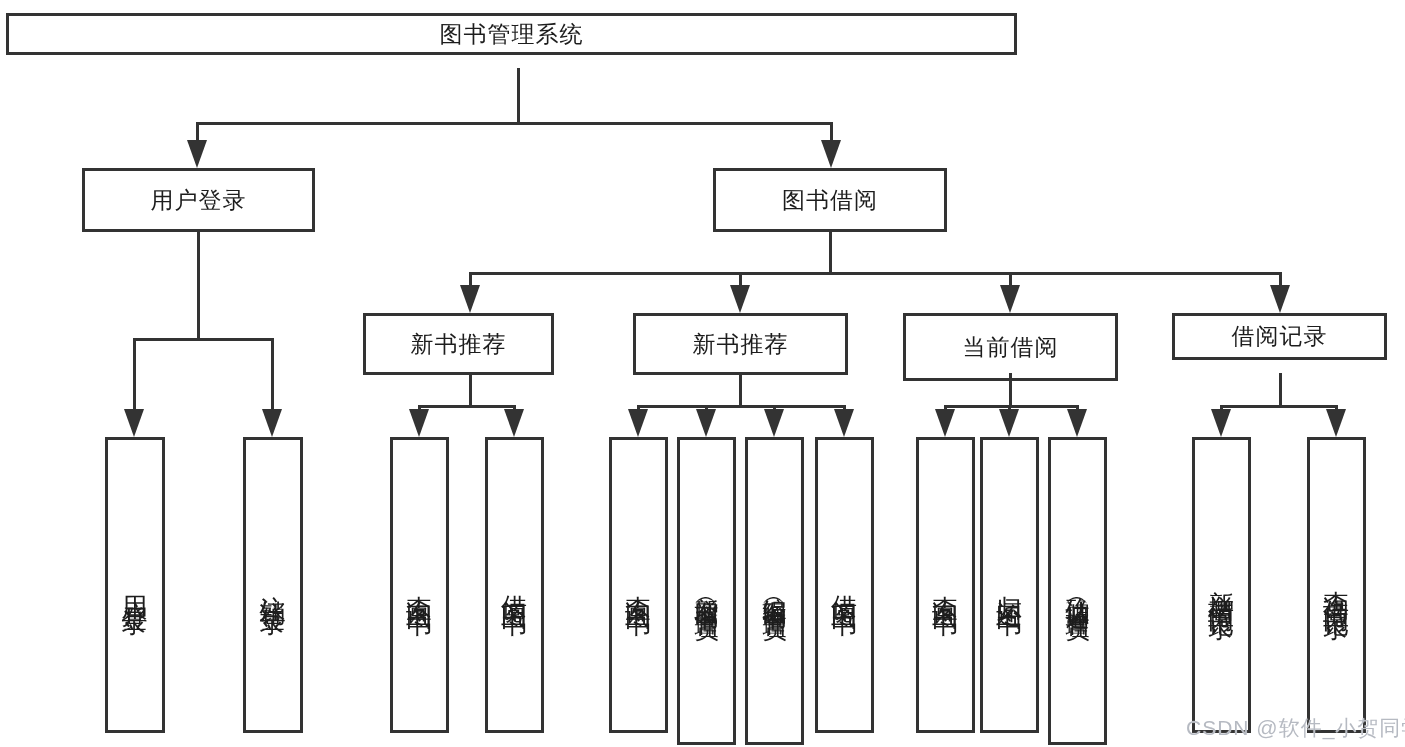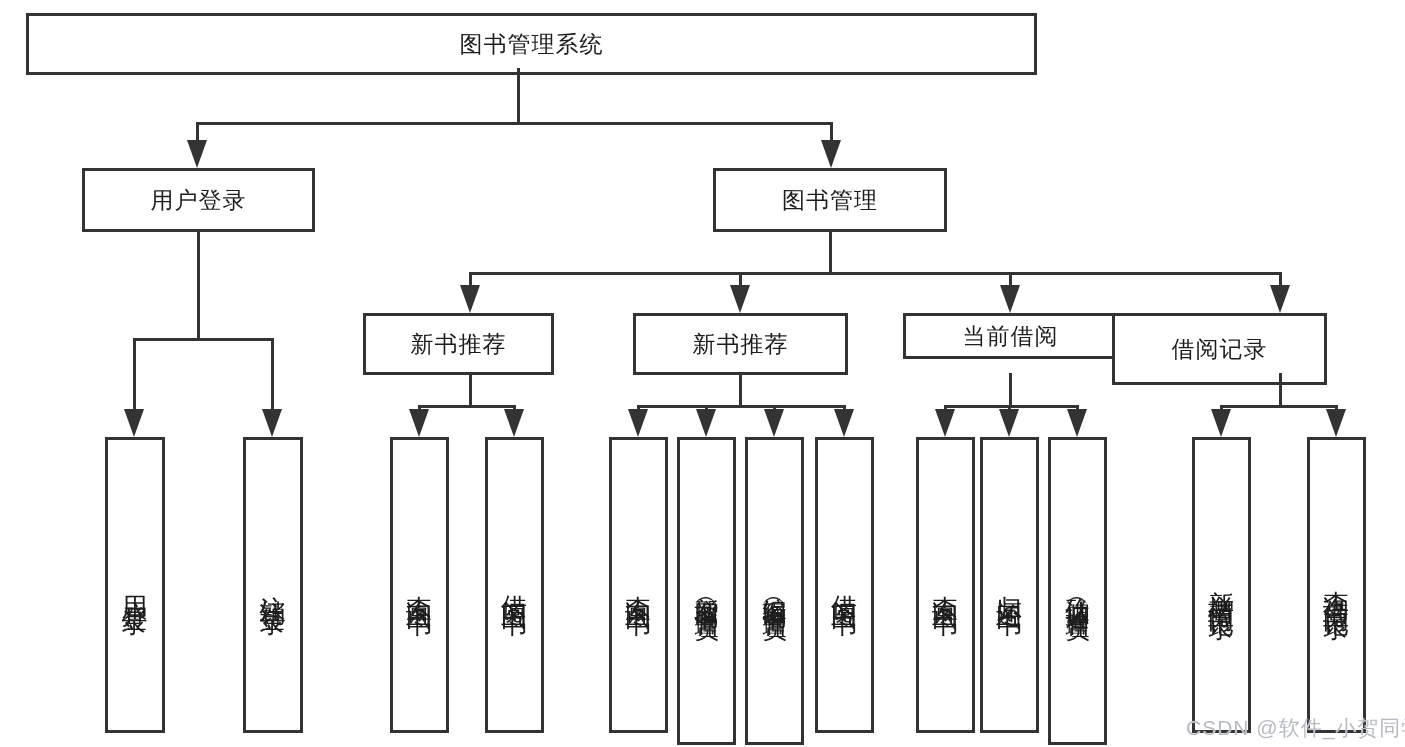--- a/index.html
+++ b/index.html
@@ -48,41 +48,41 @@
     white-space: nowrap;
     z-index: 5;
     text-shadow: 0 0 1px #ffffff;
   }
 </style>
 </head>
 <body>
 
 <div class="canvas">
 
-  <div class="box h" style="left:26px;top:13px;width:1011px;height:62px">
+  <div class="box h" style="left:6px;top:13px;width:1011px;height:42px">
     <span>图书管理系统</span>
   </div>
 
   <div class="box h" style="left:82px;top:168px;width:233px;height:64px">
     <span>用户登录</span>
   </div>
   <div class="box h" style="left:713px;top:168px;width:234px;height:64px">
-    <span>图书管理</span>
+    <span>图书借阅</span>
   </div>
 
   <div class="box h" style="left:363px;top:313px;width:191px;height:62px">
     <span>新书推荐</span>
   </div>
   <div class="box h" style="left:633px;top:313px;width:215px;height:62px">
     <span>新书推荐</span>
   </div>
-  <div class="box h" style="left:903px;top:313px;width:215px;height:46px">
+  <div class="box h" style="left:903px;top:313px;width:215px;height:68px">
     <span>当前借阅</span>
   </div>
-  <div class="box h" style="left:1112px;top:313px;width:215px;height:72px">
+  <div class="box h" style="left:1172px;top:313px;width:215px;height:47px">
     <span>借阅记录</span>
   </div>
 
   <div class="box v" style="left:105px;top:437px;width:60px;height:296px">
     <span>用户登录</span>
   </div>
   <div class="box v" style="left:243px;top:437px;width:60px;height:296px">
     <span>注销登录</span>
   </div>
 

